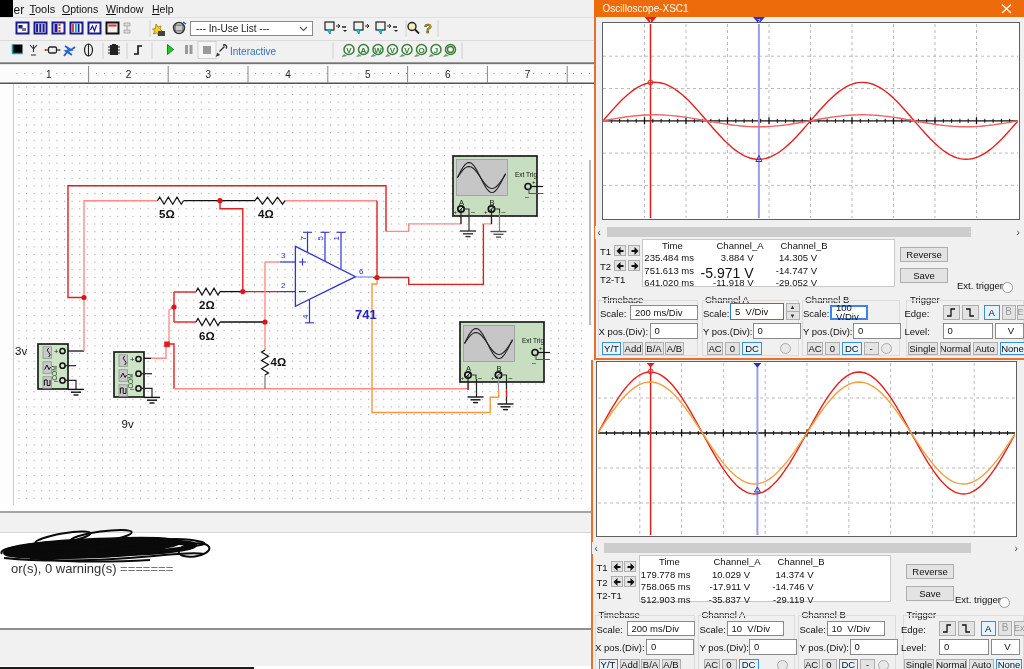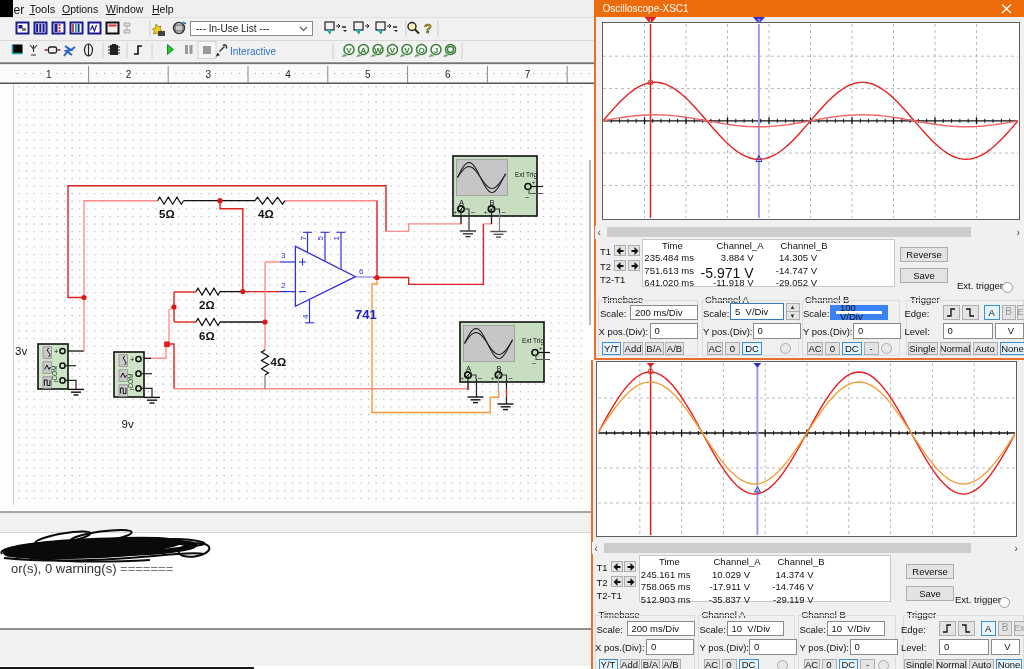--- a/index.html
+++ b/index.html
@@ -452,21 +452,21 @@
     </svg>
   </div>
 <div class="btn" style="left:624px;top:576px;width:12px;height:11px">
     <svg width="11" height="11">
       <path d="M2.5,1.5 v5 h3 v-3 l4,4 -4,4 v-3 h-3 v-2" fill="#111" transform="translate(0,-1.5)"></path>
     </svg>
   </div>
 <div class="a" style="left:659px;top:557px;font-size:9.5px;color:#111;white-space:nowrap;line-height:1">Time</div>
 <div class="a" style="left:713.5px;top:557px;font-size:9.5px;color:#111;white-space:nowrap;line-height:1">Channel_A</div>
 <div class="a" style="left:777.5px;top:557px;font-size:9.5px;color:#111;white-space:nowrap;line-height:1">Channel_B</div>
-<div class="a" style="left:570.5px;top:569.5px;width:120px;text-align:right;font-size:9.5px;color:#111;white-space:nowrap;line-height:1">245.161 ms</div>
+<div class="a" style="left:570.5px;top:569.5px;width:120px;text-align:right;font-size:9.5px;color:#111;white-space:nowrap;line-height:1">179.778 ms</div>
 <div class="a" style="left:630px;top:569.5px;width:120px;text-align:right;font-size:9.5px;color:#111;white-space:nowrap;line-height:1">10.029 V</div>
 <div class="a" style="left:693.5px;top:569.5px;width:120px;text-align:right;font-size:9.5px;color:#111;white-space:nowrap;line-height:1">14.374 V</div>
 <div class="a" style="left:570.5px;top:582.0px;width:120px;text-align:right;font-size:9.5px;color:#111;white-space:nowrap;line-height:1">758.065 ms</div>
 <div class="a" style="left:630px;top:582.0px;width:120px;text-align:right;font-size:9.5px;color:#111;white-space:nowrap;line-height:1">-17.911 V</div>
 <div class="a" style="left:693.5px;top:582.0px;width:120px;text-align:right;font-size:9.5px;color:#111;white-space:nowrap;line-height:1">-14.746 V</div>
 <div class="a" style="left:570.5px;top:594.5px;width:120px;text-align:right;font-size:9.5px;color:#111;white-space:nowrap;line-height:1">512.903 ms</div>
 <div class="a" style="left:630px;top:594.5px;width:120px;text-align:right;font-size:9.5px;color:#111;white-space:nowrap;line-height:1">-35.837 V</div>
 <div class="a" style="left:693.5px;top:594.5px;width:120px;text-align:right;font-size:9.5px;color:#111;white-space:nowrap;line-height:1">-29.119 V</div>
 <div class="btn" style="left:906px;top:563.5px;width:48px;height:15.5px;font-size:9.5px;color:#111">Reverse</div>
 <div class="btn" style="left:906px;top:585.5px;width:48px;height:15.5px;font-size:9.5px;color:#111">Save</div>
@@ -675,21 +675,21 @@
 <div class="a" style="left:703px;top:308.5px;font-size:9.5px;color:#111;white-space:nowrap;line-height:1">Scale:</div>
 <div class="tbx" style="left:730px;top:302.5px;width:54px;height:17.5px;border:1.5px solid #2e7cc1;font-size:9.5px">5&nbsp; V/Div</div>
 <div class="btn" style="left:785.5px;top:302.5px;width:14px;height:9px;font-size:6px;color:#333">▲</div>
 <div class="btn" style="left:785.5px;top:311px;width:14px;height:9px;font-size:6px;color:#333">▼</div>
 <div class="a" style="left:703px;top:326.5px;font-size:9.5px;color:#111;white-space:nowrap;line-height:1">Y pos.(Div):</div>
 <div class="tbx" style="left:752.5px;top:323px;width:48px;height:15.5px;border:1px solid #8a8a8a;font-size:9.5px">0</div>
 <div class="btn" style="left:707px;top:342px;width:16px;height:13px;font-size:9.5px;color:#111">AC</div>
 <div class="btn" style="left:725px;top:342px;width:15px;height:13px;font-size:9.5px;color:#111">0</div>
 <div class="btn hl" style="left:742px;top:342px;width:20px;height:13px;font-size:9.5px;color:#111">DC</div>
 <div class="a" style="left:803px;top:308.5px;font-size:9.5px;color:#111;white-space:nowrap;line-height:1">Scale:</div>
-<div class="tbx" style="left:830px;top:304.5px;width:58px;height:15.5px;border:6px solid #3b82f6;font-size:9.5px">100&nbsp; V/Div</div>
+<div class="tbx" style="left:830px;top:304.5px;width:38px;height:15.5px;border:2px solid #3b82f6;font-size:9.5px">100&nbsp; V/Div</div>
 <div class="a" style="left:803px;top:326.5px;font-size:9.5px;color:#111;white-space:nowrap;line-height:1">Y pos.(Div):</div>
 <div class="tbx" style="left:853px;top:323px;width:48px;height:15.5px;border:1px solid #8a8a8a;font-size:9.5px">0</div>
 <div class="btn" style="left:807px;top:342px;width:16px;height:13px;font-size:9.5px;color:#111">AC</div>
 <div class="btn" style="left:825px;top:342px;width:15px;height:13px;font-size:9.5px;color:#111">0</div>
 <div class="btn hl" style="left:842px;top:342px;width:19.5px;height:13px;font-size:9.5px;color:#111">DC</div>
 <div class="btn" style="left:863.5px;top:342px;width:15px;height:13px;font-size:9.5px;color:#111">-</div>
 <div class="a" style="left:904.5px;top:308.5px;font-size:9.5px;color:#111;white-space:nowrap;line-height:1">Edge:</div>
 <div class="btn" style="left:942.5px;top:304.5px;width:17px;height:15.5px">
     <svg width="11" height="9">
       <path d="M1,8 h4 v-7 h4" stroke="#111" fill="none" stroke-width="1.3"></path>

